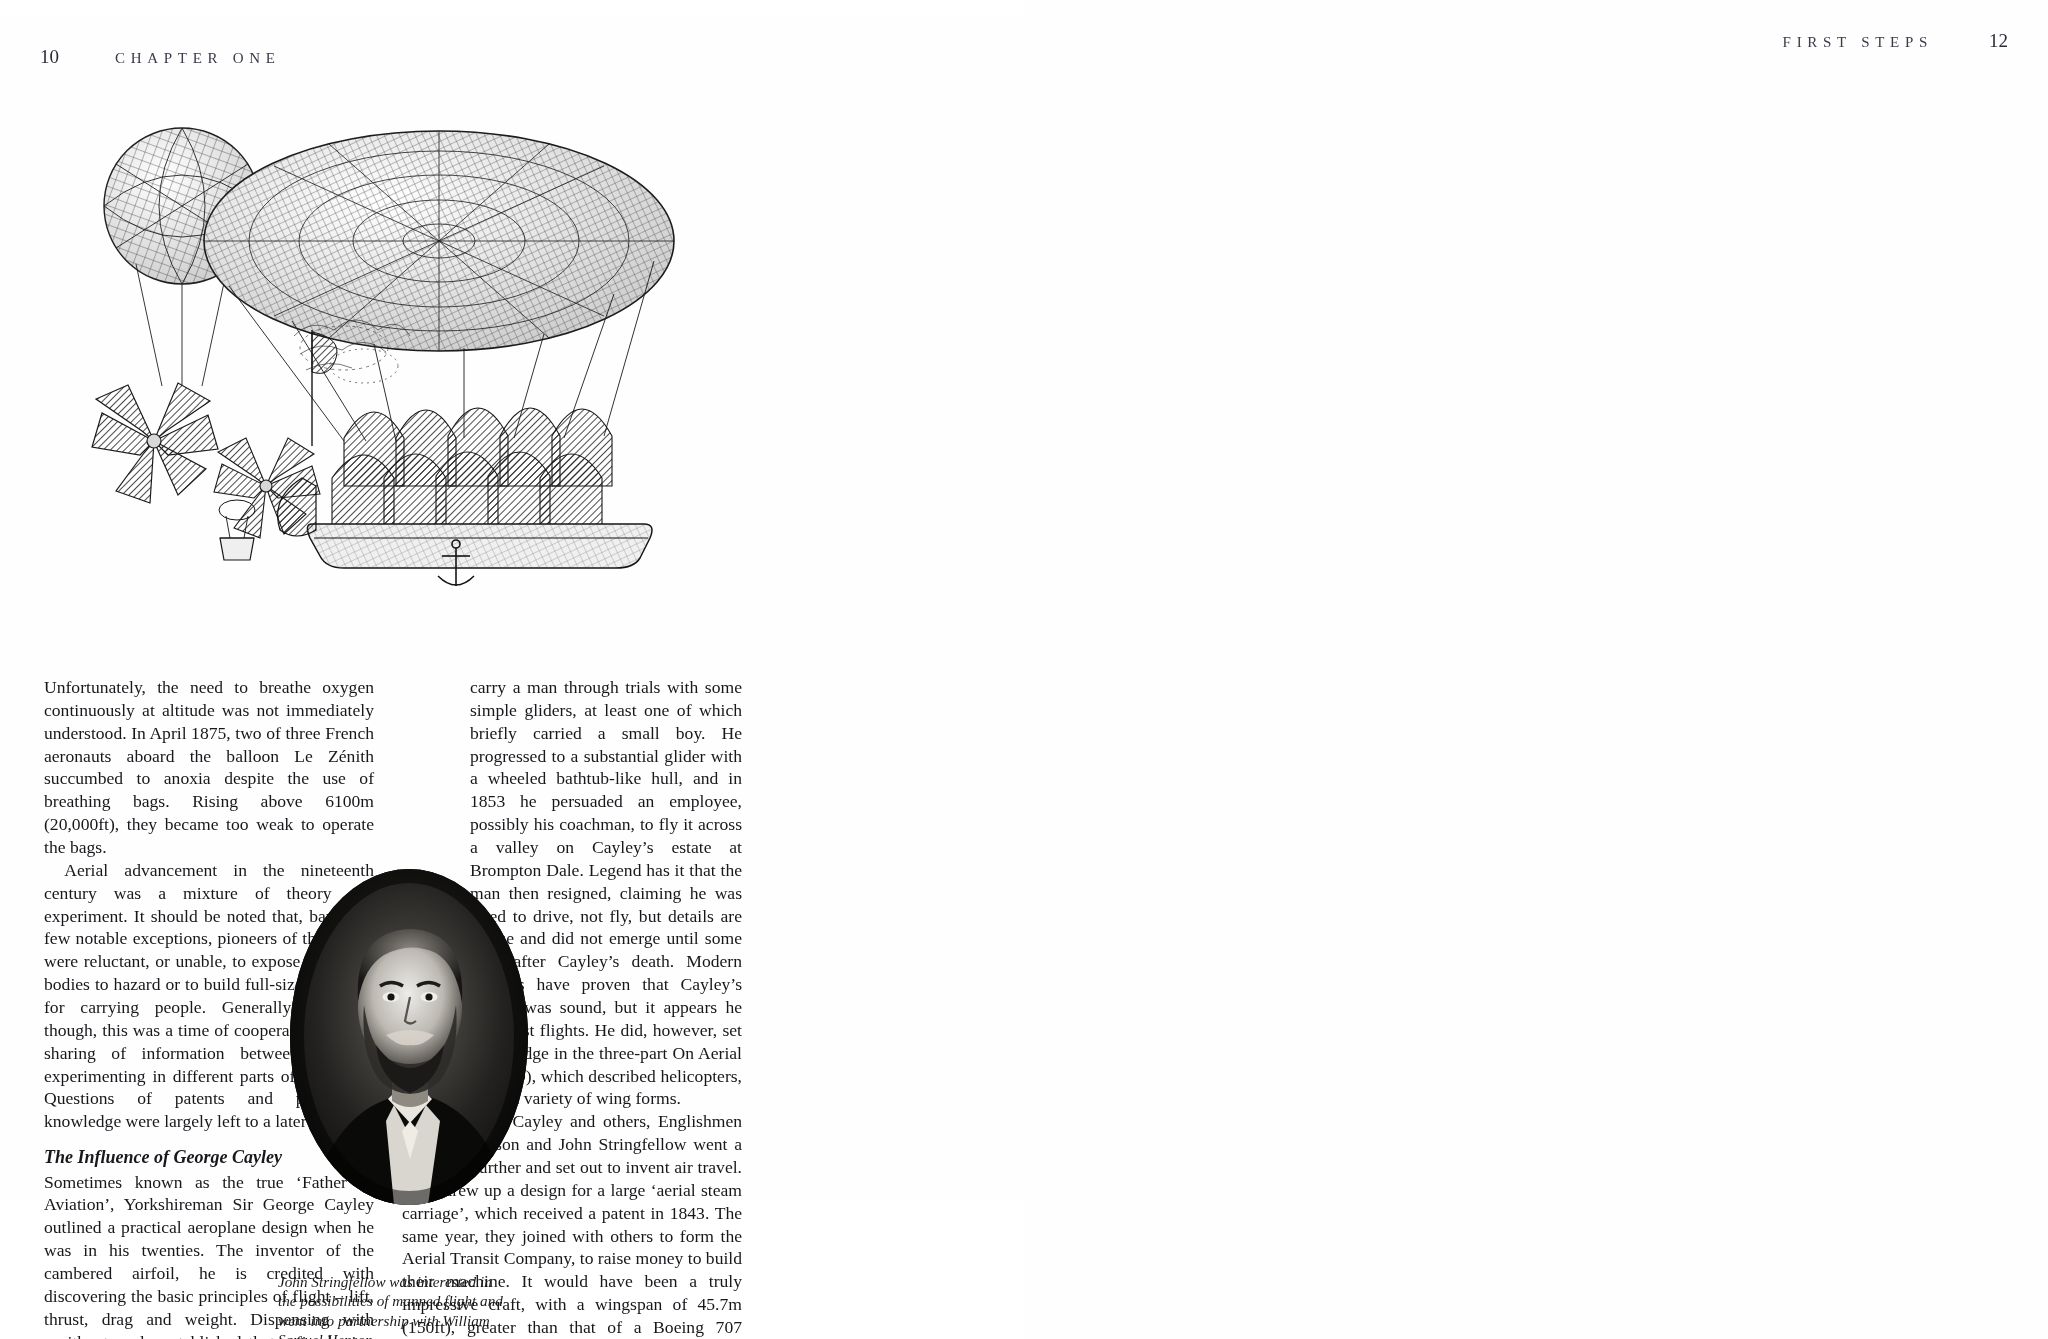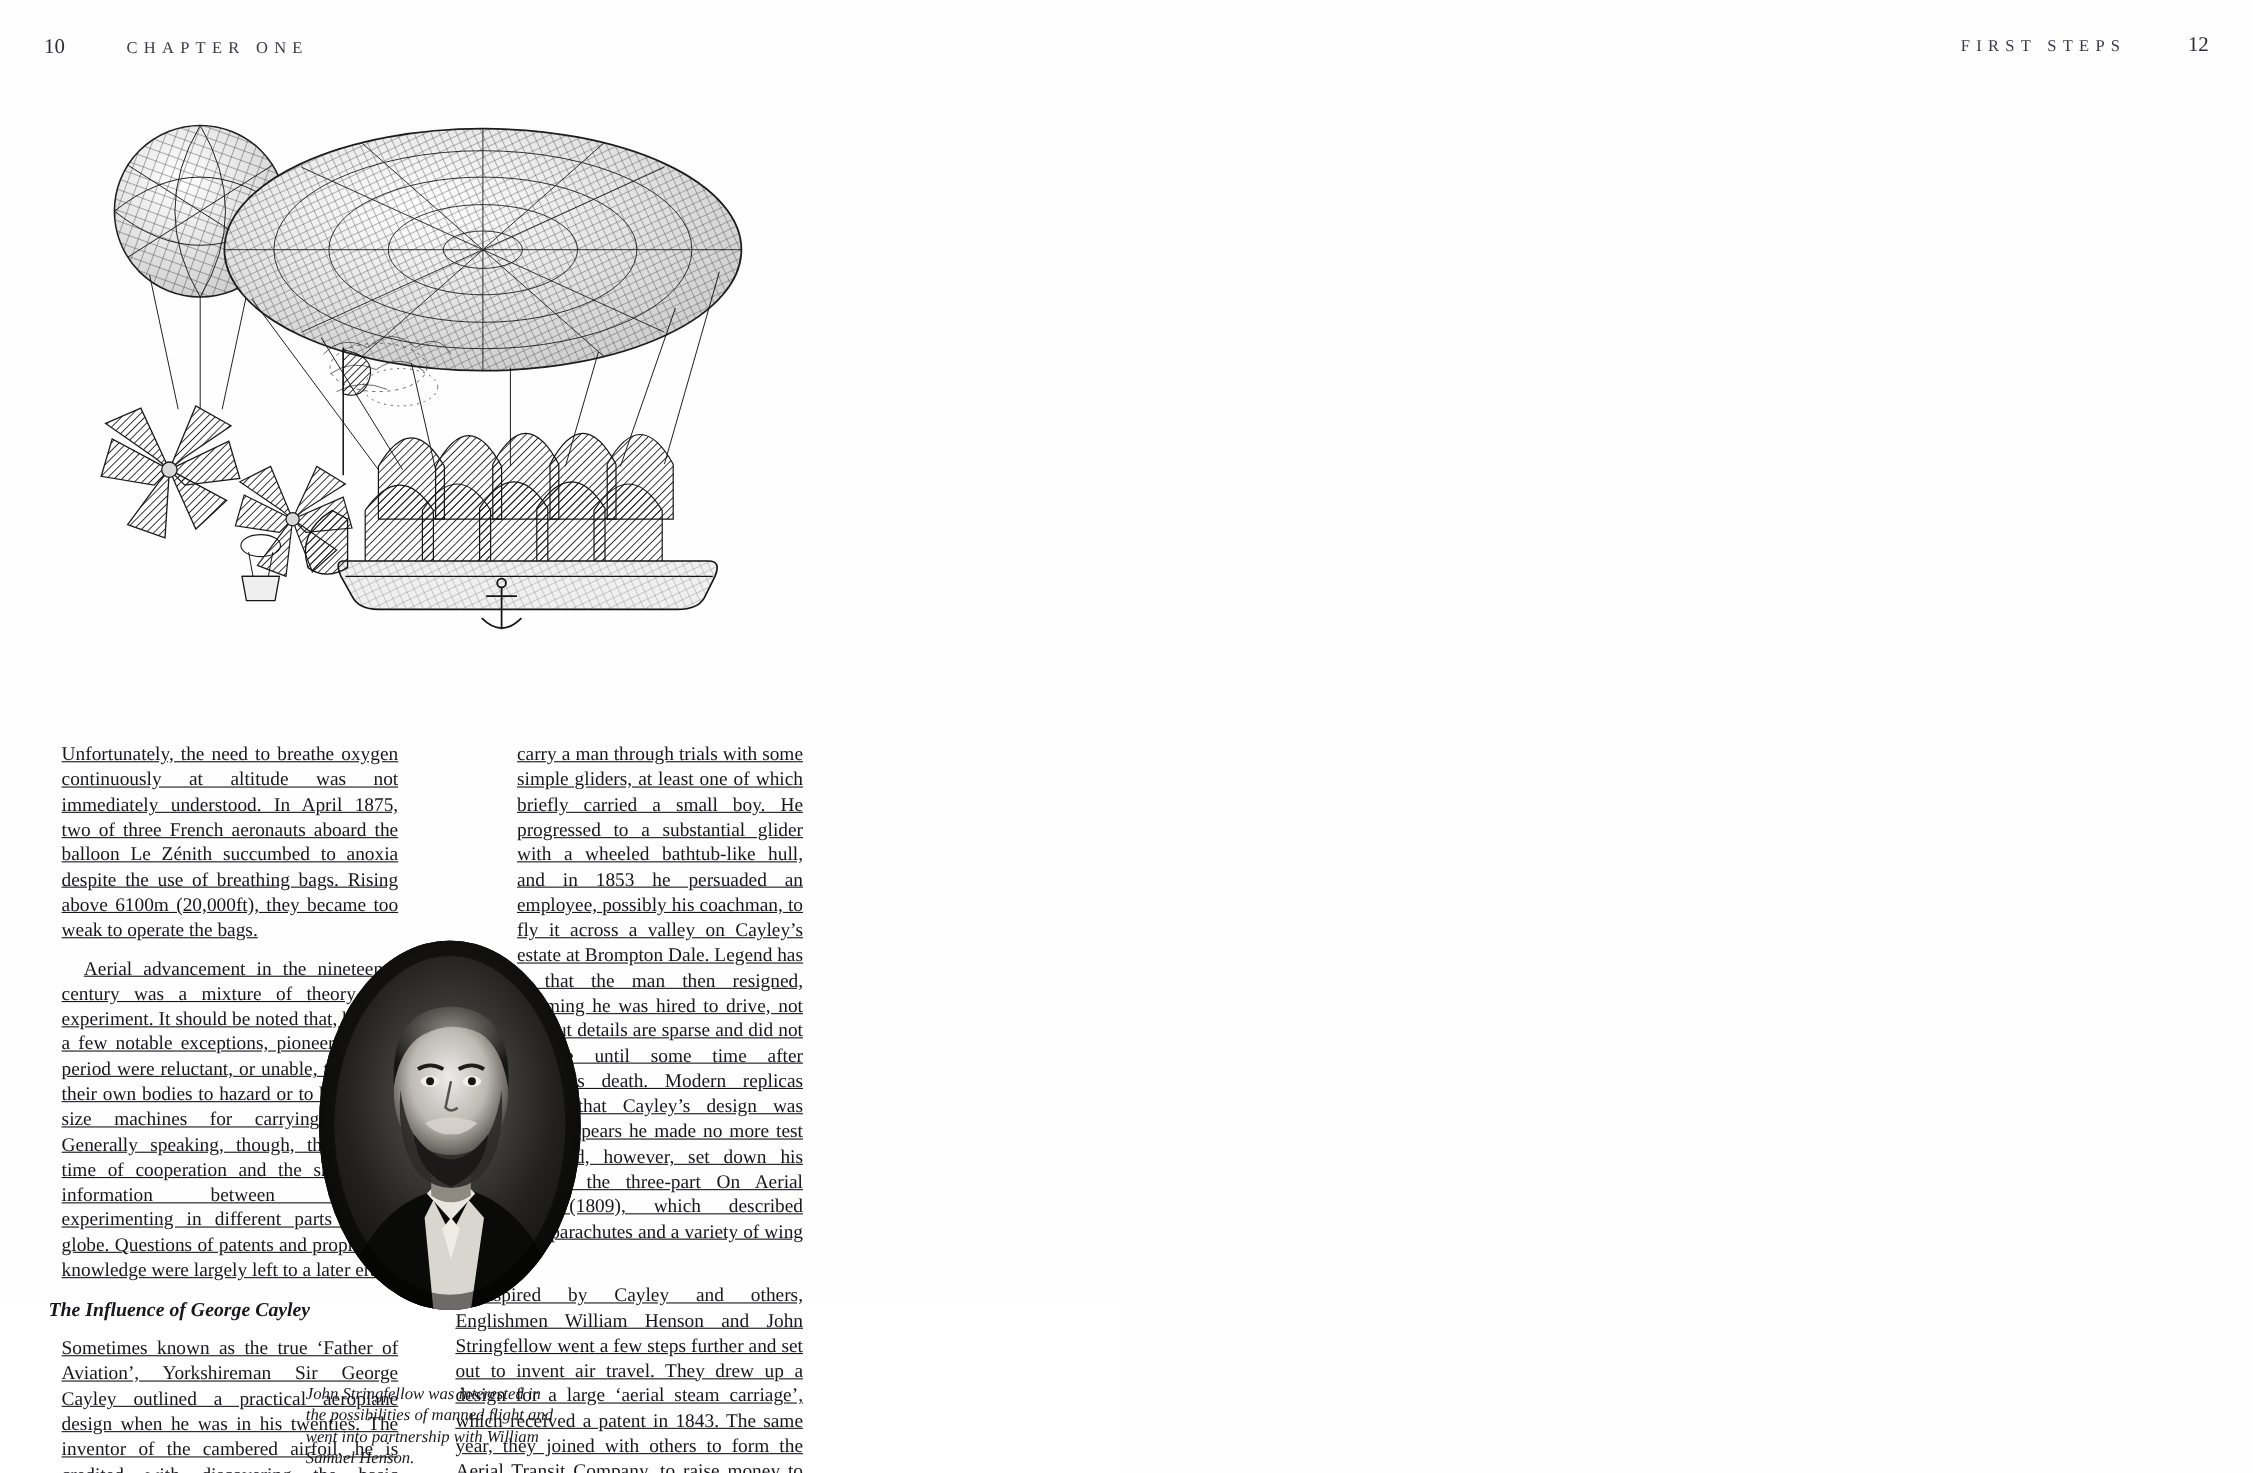--- a/index.html
+++ b/index.html
@@ -7,34 +7,34 @@
     width:2048px;height:1339px;
     background:#ffffff;
     font-family:"Liberation Serif", serif;
     color:#1a1a1a;
     overflow:hidden;
     position:relative;
   }
   .spread{position:absolute;inset:0;display:flex;}
 
   
-  .page-left{position:absolute;left:0;top:2px;width:1024px;height:1184px;background:#fefefe;}
+  .page-left{position:absolute;left:0;top:16px;width:1024px;height:1184px;background:#fefefe;}
   .page-right{position:absolute;left:1024px;top:0;width:1024px;height:1339px;background:#fefefe;}
 
   
   .runhead{position:absolute;top:30px;font-size:15px;letter-spacing:.38em;
            color:#3b3b48;font-family:"Liberation Serif",serif;}
   .runhead .folio{font-size:19px;letter-spacing:0;font-weight:400;color:#2b2b36;}
   .rh-left{left:40px;display:flex;align-items:baseline;gap:56px;}
   .rh-right{right:40px;display:flex;align-items:baseline;gap:56px;}
 
   
   .col{position:absolute;font-size:17.6px;line-height:1.30;text-align:justify;
        hyphens:auto;-webkit-hyphens:auto;color:#17171c;}
-  .col p{margin:12px;text-indent:0;text-decoration:underline;}
+  .col p{margin:0;text-indent:0;}
   .col p + p{text-indent:1.15em;}
   .col h3{margin:0 0 1px 0;font-size:18px;font-style:italic;font-weight:700;line-height:1.30;}
   .sp-before{margin-top:13px !important;}
 
   
   #col1{left:44px;  top:660px; width:330px;  height:640px;}
   #col2{left:402px; top:660px; width:340px;  height:640px;}
 
   
   .oval-float{

